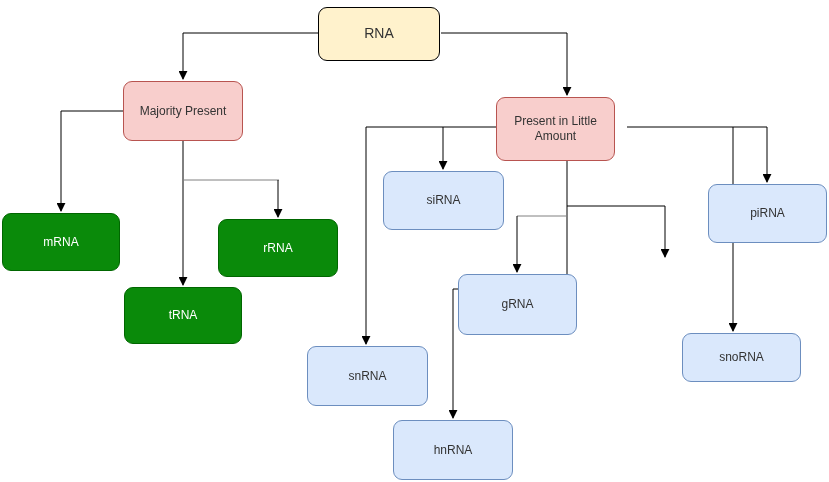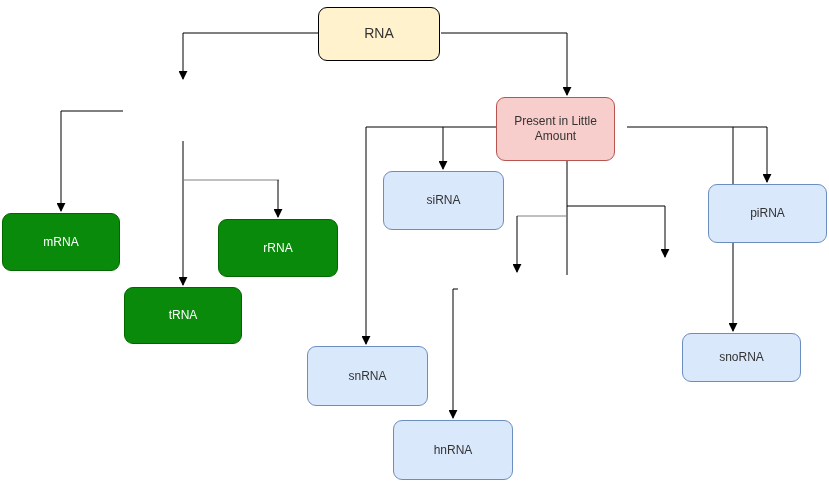--- a/index.html
+++ b/index.html
@@ -58,20 +58,23 @@
 
     <polyline points="733,127 733,331" marker-end="url(#arrow)"></polyline>
 
     <polyline points="458,289 453,289 453,418" marker-end="url(#arrow)"></polyline>
   </svg>
 
   <div class="node node-yellow" style="left:318px;top:7px;width:122px;height:54px;">
     <span>RNA</span>
   </div>
 
+  <div class="node node-pink" style="left:123px;top:81px;width:120px;height:60px;">
+    <span>Majority Present</span>
+  </div>
 
   <div class="node node-pink" style="left:496px;top:97px;width:119px;height:64px;">
     <span>Present in Little Amount</span>
   </div>
 
   <div class="node node-green" style="left:2px;top:213px;width:118px;height:58px;">
     <span>mRNA</span>
   </div>
 
   <div class="node node-green" style="left:124px;top:287px;width:118px;height:57px;">
@@ -79,20 +82,23 @@
   </div>
 
   <div class="node node-green" style="left:218px;top:219px;width:120px;height:58px;">
     <span>rRNA</span>
   </div>
 
   <div class="node node-blue" style="left:383px;top:171px;width:121px;height:59px;">
     <span>siRNA</span>
   </div>
 
+  <div class="node node-blue" style="left:458px;top:274px;width:119px;height:61px;">
+    <span>gRNA</span>
+  </div>
 
 
   <div class="node node-blue" style="left:708px;top:184px;width:119px;height:59px;">
     <span>piRNA</span>
   </div>
 
   <div class="node node-blue" style="left:682px;top:333px;width:119px;height:49px;">
     <span>snoRNA</span>
   </div>
 

